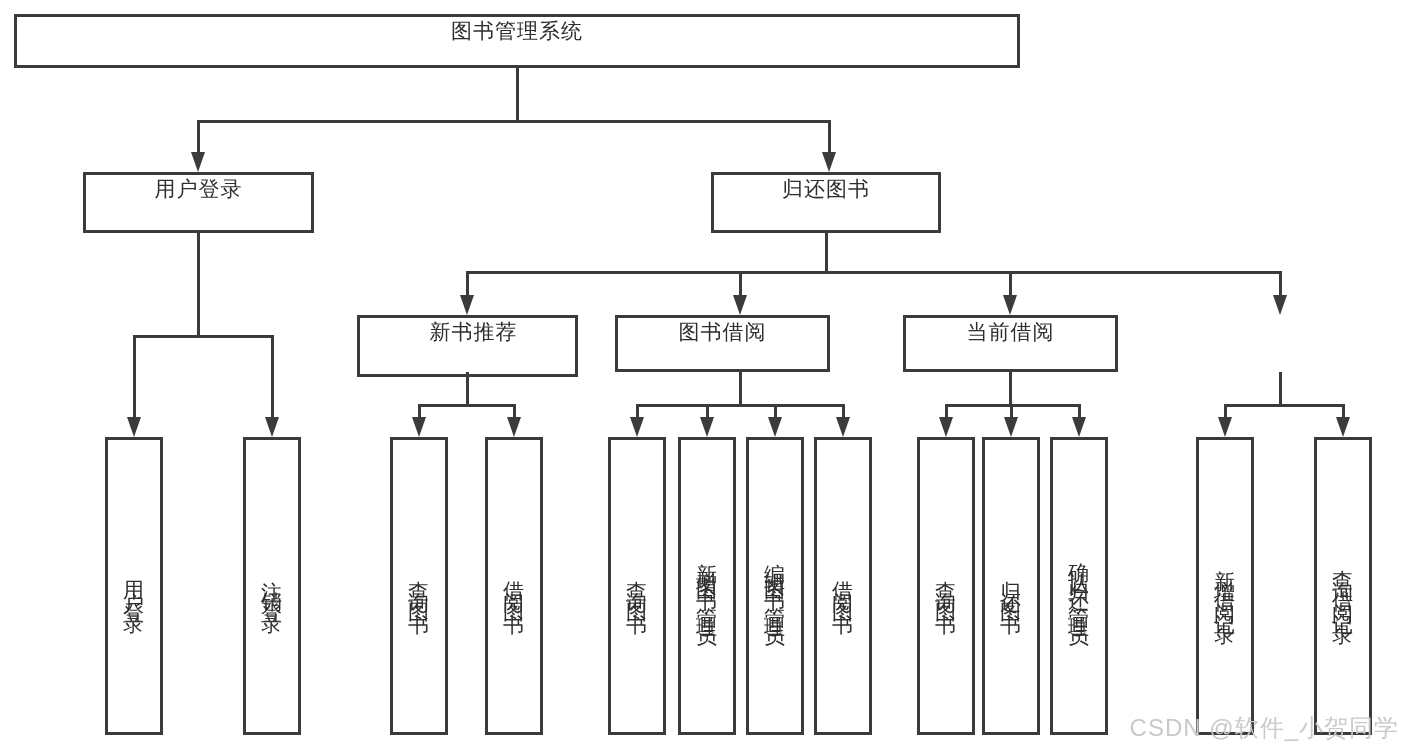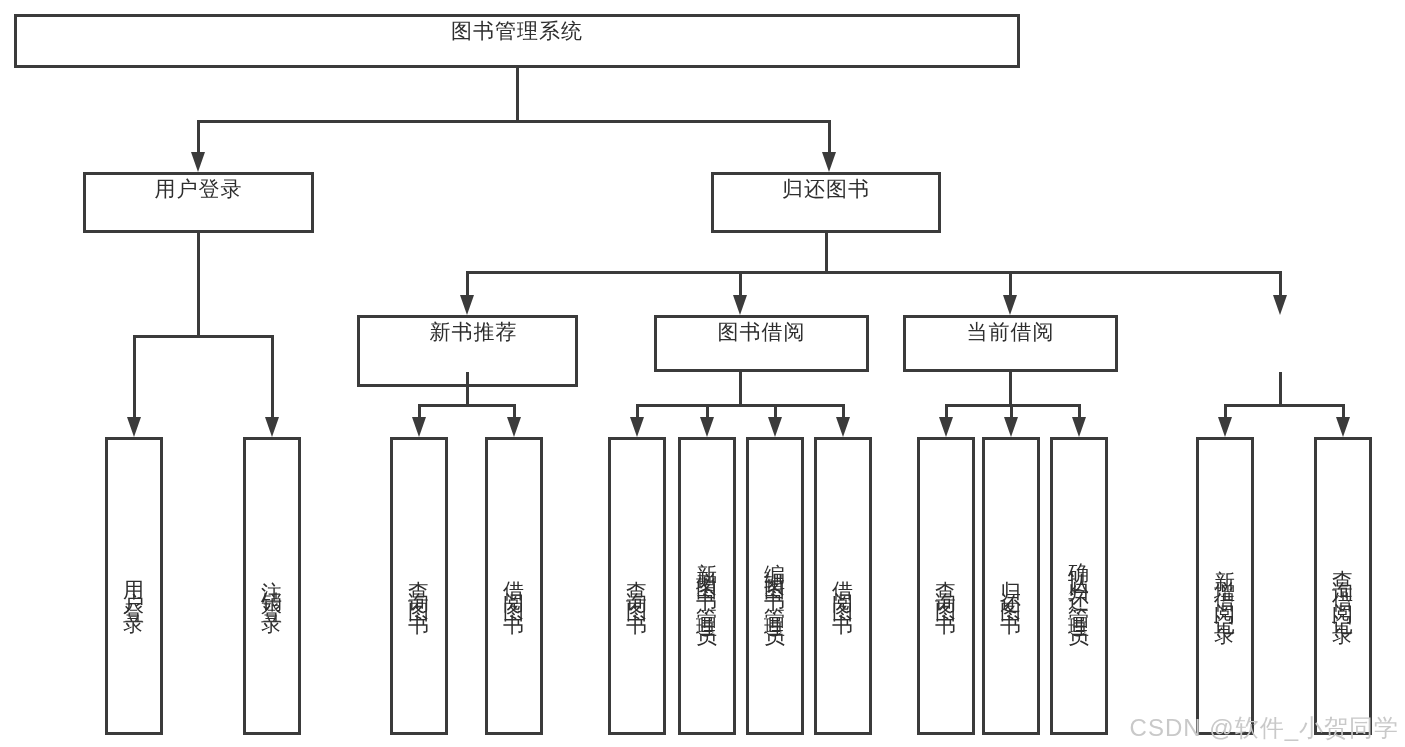--- a/index.html
+++ b/index.html
@@ -112,24 +112,24 @@
   <div class="hline" style="left:466px; top:271px; width:816px;"></div>
   <div class="vline" style="left:466px; top:271px; height:26px;"></div>
   <div class="arrow" style="left:460px; top:295px;"></div>
   <div class="vline" style="left:739px; top:271px; height:26px;"></div>
   <div class="arrow" style="left:733px; top:295px;"></div>
   <div class="vline" style="left:1009px; top:271px; height:26px;"></div>
   <div class="arrow" style="left:1003px; top:295px;"></div>
   <div class="vline" style="left:1279px; top:271px; height:26px;"></div>
   <div class="arrow" style="left:1273px; top:295px;"></div>
 
-  <div class="node" style="left:357px; top:315px; width:221px; height:72px;padding-left:12px;">
+  <div class="node" style="left:357px; top:315px; width:221px; height:62px;padding-left:12px;">
     <span>新书推荐</span>
   </div>
-  <div class="node" style="left:654px; top:315px; width:215px; height:57px;font-family:Liberation Mono, monospace;">
+  <div class="node" style="left:615px; top:315px; width:215px; height:57px;font-family:Liberation Mono, monospace;">
     <span>图书借阅</span>
   </div>
   <div class="node" style="left:903px; top:315px; width:215px; height:57px;">
     <span>当前借阅</span>
   </div>
 
   <div class="vline" style="left:466px; top:372px; height:34px;"></div>
   <div class="hline" style="left:418px; top:404px; width:98px;"></div>
   <div class="vline" style="left:418px; top:404px; height:15px;"></div>
   <div class="arrow" style="left:412px; top:417px;"></div>

